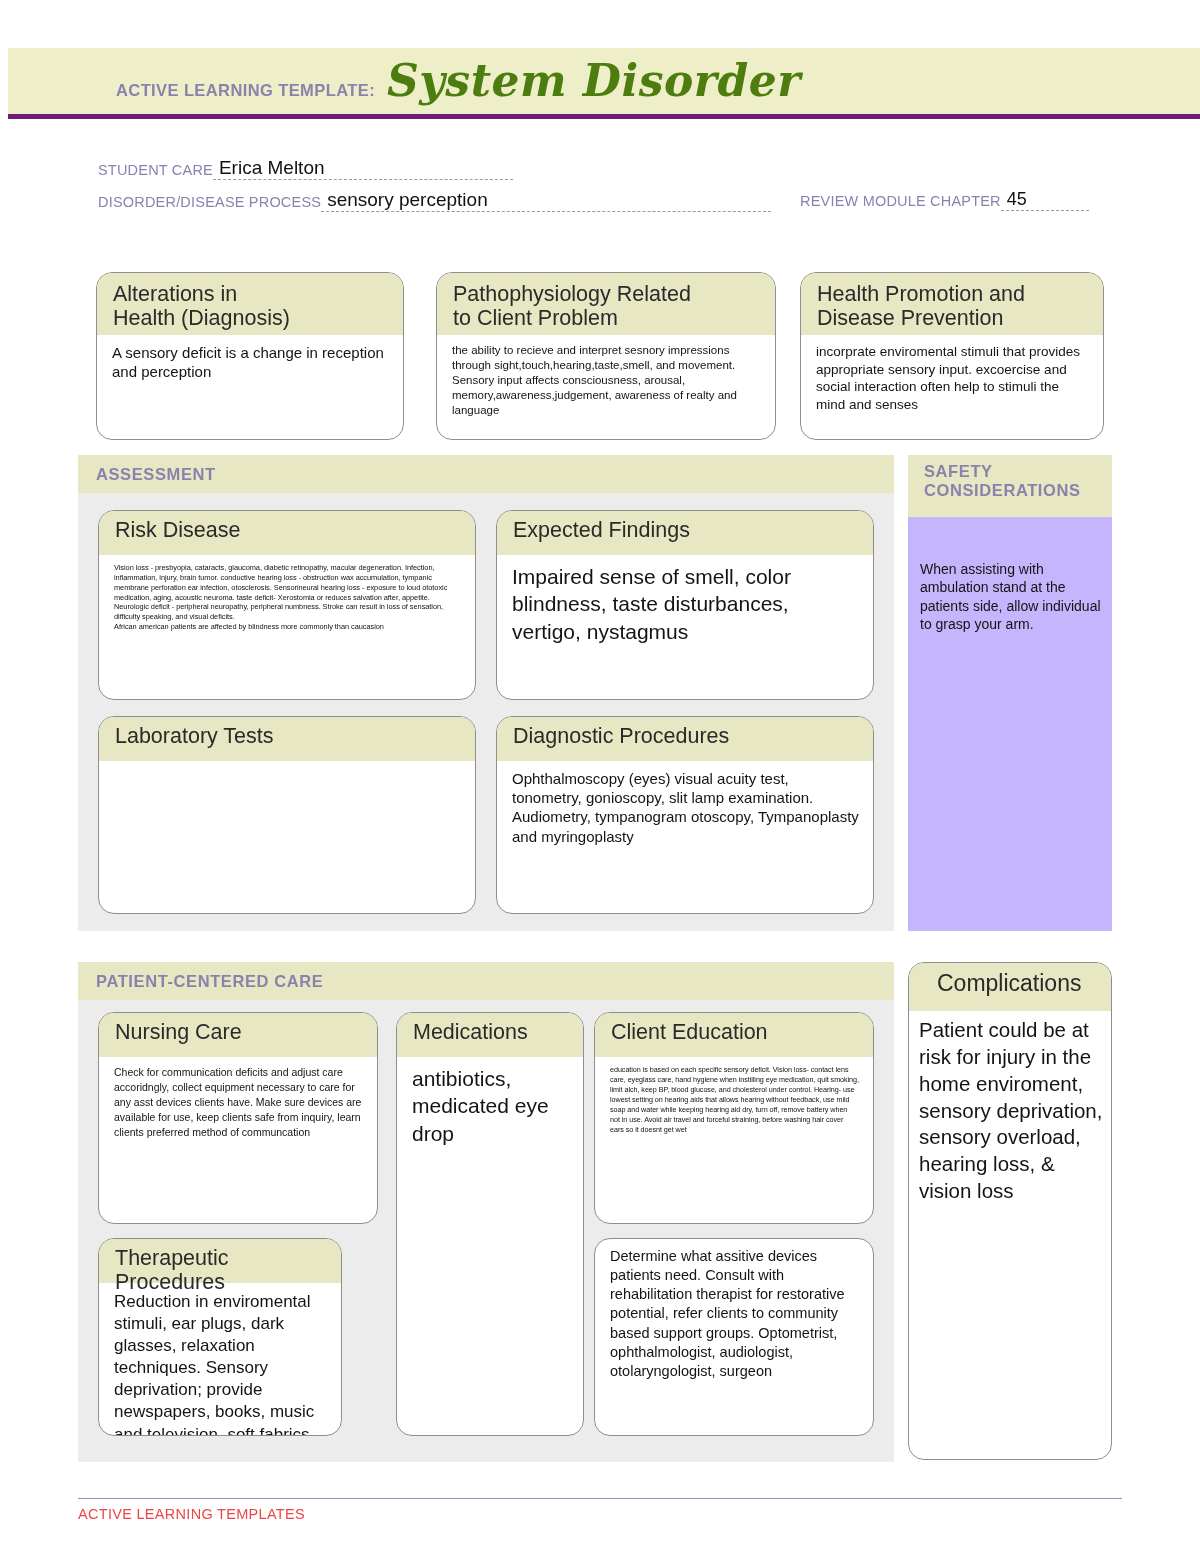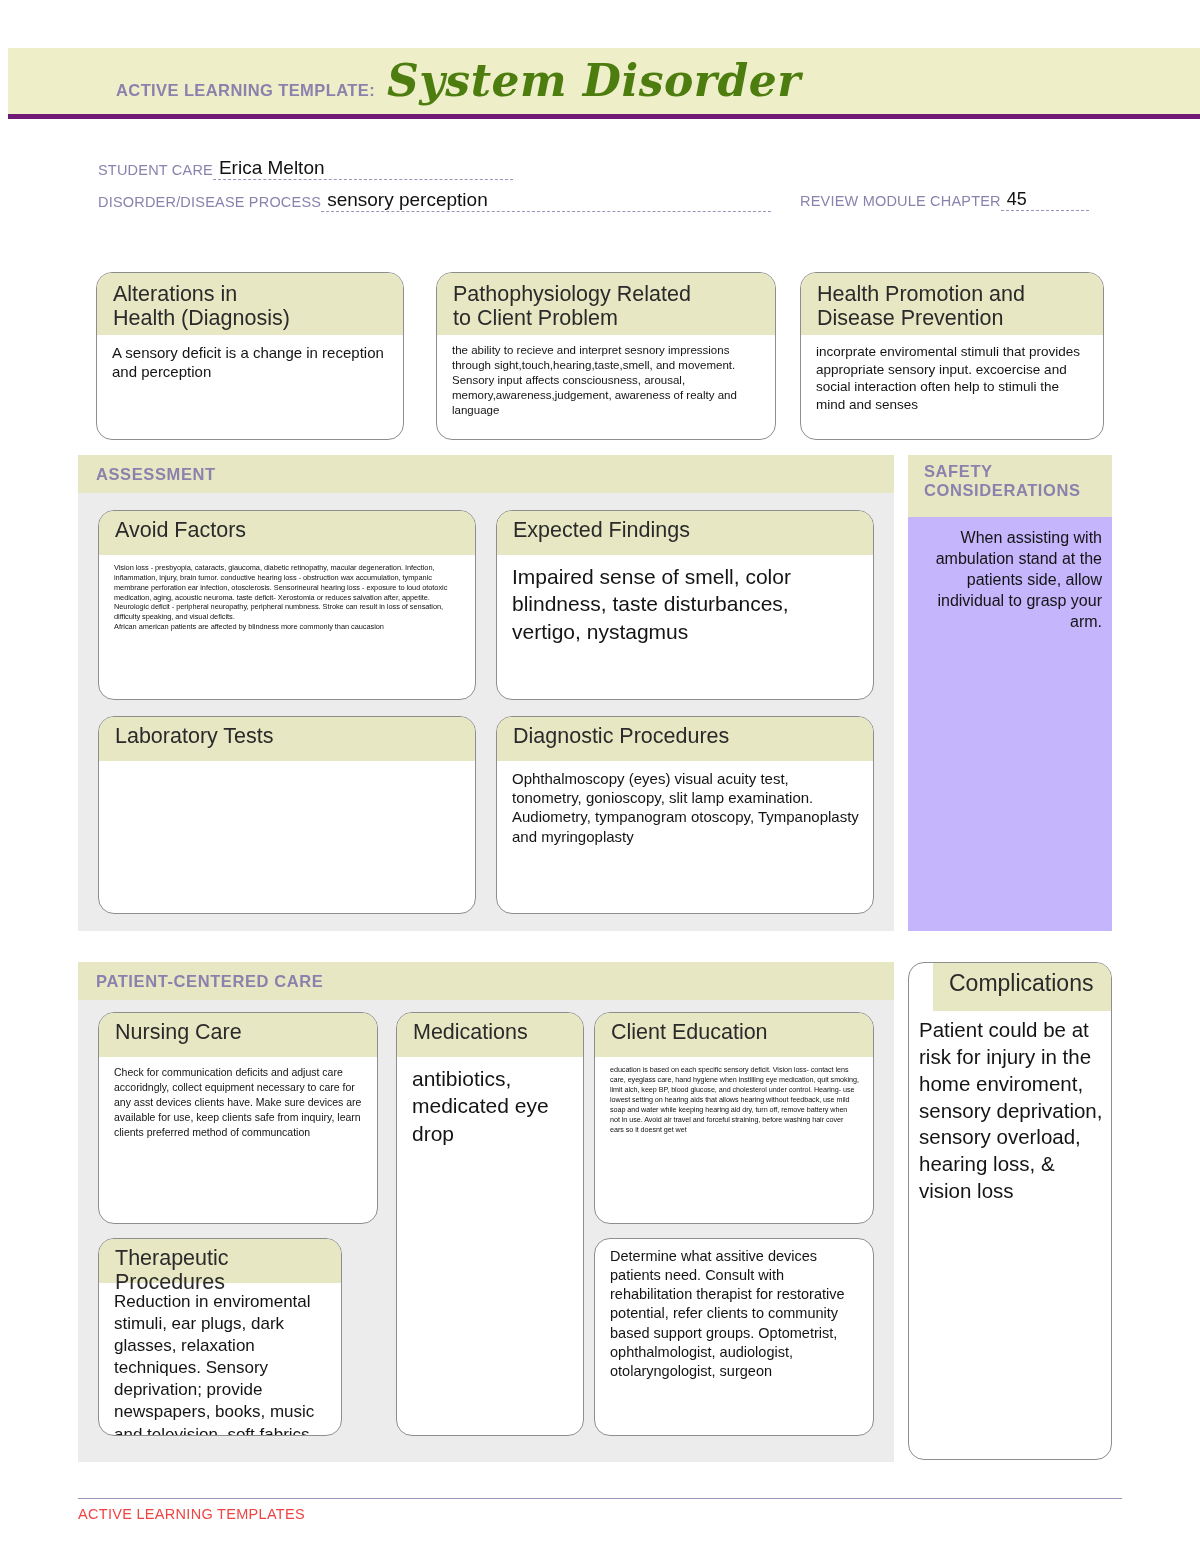--- a/index.html
+++ b/index.html
@@ -113,37 +113,37 @@
   
   #card-risk{left:98px;top:510px;width:378px;height:190px;}
   #card-findings{left:496px;top:510px;width:378px;height:190px;}
   #card-lab{left:98px;top:716px;width:378px;height:198px;}
   #card-diag{left:496px;top:716px;width:378px;height:198px;}
   #card-risk .card-head,#card-findings .card-head,
   #card-lab .card-head,#card-diag .card-head{height:44px;padding-top:7px;}
 
   
   #safety-body{
-    position:absolute;left:912px;top:528px;width:196px;
-    font-size:16px;line-height:1.31;white-space:pre-line;padding:0 6px 0 8px;
-    box-sizing:border-box;color:#141414;text-align:right;
+    position:absolute;left:912px;top:560px;width:196px;
+    font-size:14px;line-height:1.31;white-space:pre-line;padding:0 6px 0 8px;
+    box-sizing:border-box;color:#141414;
   }
 
   
   #card-nursing{left:98px;top:1012px;width:280px;height:212px;}
   #card-meds{left:396px;top:1012px;width:188px;height:424px;}
   #card-clienteduc{left:594px;top:1012px;width:280px;height:212px;}
   #card-therapeutic{left:98px;top:1238px;width:244px;height:198px;}
   #card-interprof{left:594px;top:1238px;width:280px;height:198px;}
   #card-nursing .card-head,#card-meds .card-head,#card-clienteduc .card-head,
   #card-therapeutic .card-head,#card-interprof .card-head{height:44px;padding-top:7px;}
 
   
   #card-complications{left:908px;top:962px;width:204px;height:498px;}
-  #card-complications .card-head{height:48px;padding-top:8px;padding-left:16px;margin-left:24px;}
+  #card-complications .card-head{height:48px;padding-top:8px;padding-left:28px;}
   #card-complications .htxt{font-size:23px;}
   #card-complications .card-body{padding:6px 8px 8px 10px;}
 
   
   .footer{
     position:absolute;left:78px;top:1498px;width:1044px;
     border-top:1.6px solid #9b93bb;padding-top:6px;
   }
   .footer .ftxt{
     font-size:14.5px;color:#ef4444;letter-spacing:.3px;
@@ -207,21 +207,21 @@
   </div>
 
   <div class="panel" id="panel-assessment">
     <div class="panel-head">
       <span class="ptxt">ASSESSMENT</span>
     </div>
   </div>
 
   <div class="card" id="card-risk">
     <div class="card-head">
-      <div class="htxt">Avoid Factors</div>
+      <div class="htxt">Risk Disease</div>
     </div>
     <div class="card-body">
       <div class="body-xs">Vision loss - presbyopia, cataracts, glaucoma, diabetic retinopathy, macular degeneration. Infection, inflammation, injury, brain tumor. conductive hearing loss - obstruction wax accumulation, tympanic membrane perforation ear infection, otosclerosis. Sensorineural hearing loss - exposure to loud ototoxic medication, aging, acoustic neuroma. taste deficit- Xerostomia or reduces salvation after, appetite. Neurologic deficit - peripheral neuropathy, peripheral numbness. Stroke can result in loss of sensation, difficulty speaking, and visual deficits.
 African american patients are affected by blindness more commonly than caucasion</div>
     </div>
   </div>
 
   <div class="card" id="card-findings">
     <div class="card-head">
       <div class="htxt">Expected Findings</div>

